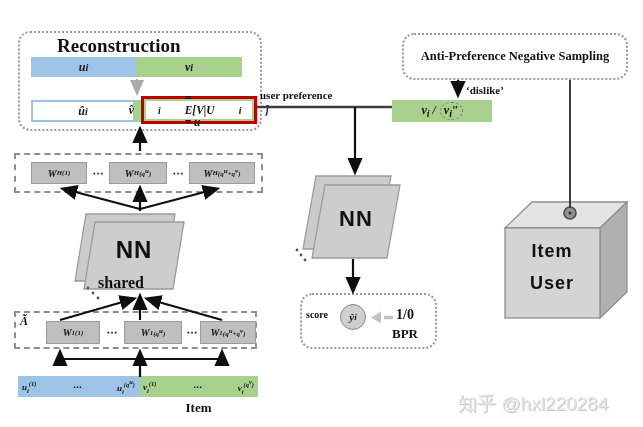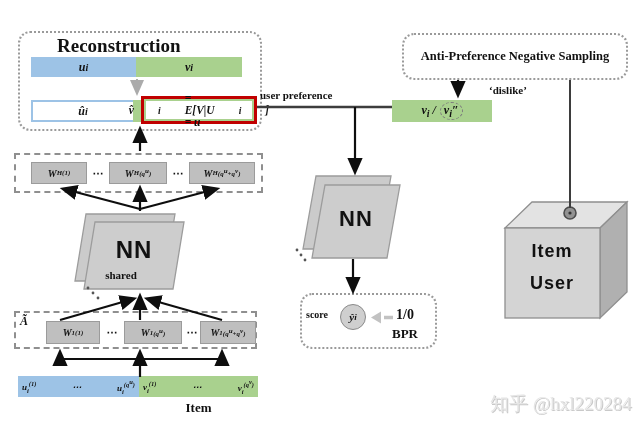--- a/index.html
+++ b/index.html
@@ -67,21 +67,21 @@
   <div class="abs txt bold" style="left:260px;top:89px;font-size:11px;">user preference</div>
 
   <div class="abs txt dashed-box" style="left:14px;top:153px;width:249px;height:40px;box-sizing:border-box;"></div>
   <div class="abs txt ctr wrect" style="left:31px;top:162px;width:56px;height:22px;">W<sub>H</sub><sup>(1)</sup></div>
   <div class="abs txt ctr bold" style="left:89px;top:162px;width:18px;height:22px;font-size:11px;">⋯</div>
   <div class="abs txt ctr wrect" style="left:109px;top:162px;width:58px;height:22px;">W<sub>H</sub><sup>(q<sup>u</sup>)</sup></div>
   <div class="abs txt ctr bold" style="left:169px;top:162px;width:18px;height:22px;font-size:11px;">⋯</div>
   <div class="abs txt ctr wrect" style="left:189px;top:162px;width:66px;height:22px;">W<sub>H</sub><sup>(q<sup>u</sup>+q<sup>v</sup>)</sup></div>
 
   <div class="abs txt nn-label" style="left:134px;top:250px;transform:translate(-50%,-50%);font-size:24px;">NN</div>
-  <div class="abs txt bold" style="left:121px;top:275px;transform:translate(-50%,-50%);font-size:11px;">shared</div>
+  <div class="abs txt bold" style="left:121px;top:283px;transform:translate(-50%,-50%);font-size:16px;">shared</div>
 
   <div class="abs txt dashed-box" style="left:14px;top:311px;width:243px;height:38px;box-sizing:border-box;"></div>
   <div class="abs txt mathtxt" style="left:20px;top:314px;font-size:12px;">Ã</div>
   <div class="abs txt ctr wrect" style="left:46px;top:321px;width:54px;height:23px;">W<sub>1</sub><sup>(1)</sup></div>
   <div class="abs txt ctr bold" style="left:102px;top:321px;width:20px;height:23px;font-size:11px;">⋯</div>
   <div class="abs txt ctr wrect" style="left:124px;top:321px;width:58px;height:23px;">W<sub>1</sub><sup>(q<sup>u</sup>)</sup></div>
   <div class="abs txt ctr bold" style="left:184px;top:321px;width:16px;height:23px;font-size:11px;">⋯</div>
   <div class="abs txt ctr wrect" style="left:200px;top:321px;width:56px;height:23px;">W<sub>1</sub><sup>(q<sup>u</sup>+q<sup>v</sup>)</sup></div>
 
   <div class="abs txt bar-blue" style="left:18px;top:376px;width:121px;height:21px;display:flex;align-items:center;justify-content:space-between;padding:0 4px;box-sizing:border-box;">
@@ -98,31 +98,31 @@
 
   <div class="abs txt nn-label" style="left:356px;top:219px;transform:translate(-50%,-50%);font-size:22px;">NN</div>
 
   <div class="abs txt dotted-round" style="left:300px;top:293px;width:133px;height:52px;"></div>
   <div class="abs txt bold" style="left:306px;top:309px;font-size:10px;">score</div>
   <div class="abs txt ctr mathtxt" style="left:340px;top:304px;width:26px;height:26px;border-radius:50%;background:#cfcfcf;border:1px solid #8a8a8a;box-sizing:border-box;font-size:11px;">ŷ<sub>i</sub></div>
   <div class="abs txt bold" style="left:396px;top:307px;font-size:14px;">1/0</div>
   <div class="abs txt bold" style="left:392px;top:326px;font-size:13px;">BPR</div>
 
   <div class="abs txt dotted-round ctr bold" style="left:402px;top:33px;width:226px;height:47px;font-size:12.5px;text-align:center;line-height:1.35;padding:0 14px;box-sizing:border-box;">Anti-Preference Negative Sampling</div>
-  <div class="abs txt bold" style="left:466px;top:84px;font-size:11px;margin-left:23px;">‘dislike’</div>
+  <div class="abs txt bold" style="left:466px;top:84px;font-size:11px;">‘dislike’</div>
 
   <div class="abs txt ctr bar-green" style="left:392px;top:100px;width:100px;height:22px;font-size:12px;gap:4px;">
     <span class="mathtxt">v<sub>i</sub> /</span>
     <span class="mathtxt dashed-ellipse">v<sub>i</sub>″</span>
   </div>
 
   <div class="abs txt nn-label" style="left:552px;top:251px;transform:translate(-50%,-50%);font-size:18px;">Item</div>
   <div class="abs txt nn-label" style="left:552px;top:283px;transform:translate(-50%,-50%);font-size:18px;">User</div>
 
-  <div class="abs txt" style="left:458px;top:391px;font-size:19px;color:#e6e6e6;text-shadow:1px 1px 0 #c9c9c9;font-family:Liberation Serif, serif;margin-left:32px;">知乎 @hxl220284</div>
+  <div class="abs txt" style="left:458px;top:391px;font-size:19px;color:#e6e6e6;text-shadow:1px 1px 0 #c9c9c9;font-family:Liberation Sans, sans-serif;">知乎 @hxl220284</div>
 
   <svg id="arrows" width="643" height="427" viewBox="0 0 643 427">
     <defs>
       <marker id="mb" markerWidth="9" markerHeight="8" refX="6" refY="3.5" orient="auto">
         <path d="M0,0 L8,3.5 L0,7 z" fill="#0e0e0e"></path>
       </marker>
       <marker id="mg" markerWidth="9" markerHeight="8" refX="6" refY="3.5" orient="auto">
         <path d="M0,0 L8,3.5 L0,7 z" fill="#ababab"></path>
       </marker>
     </defs>

